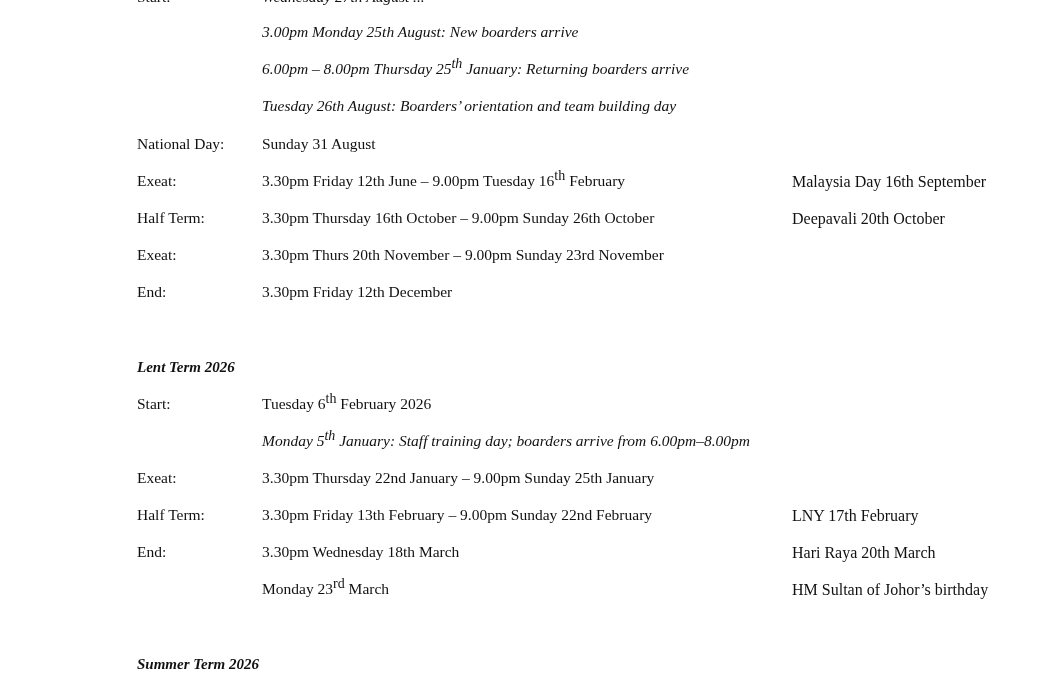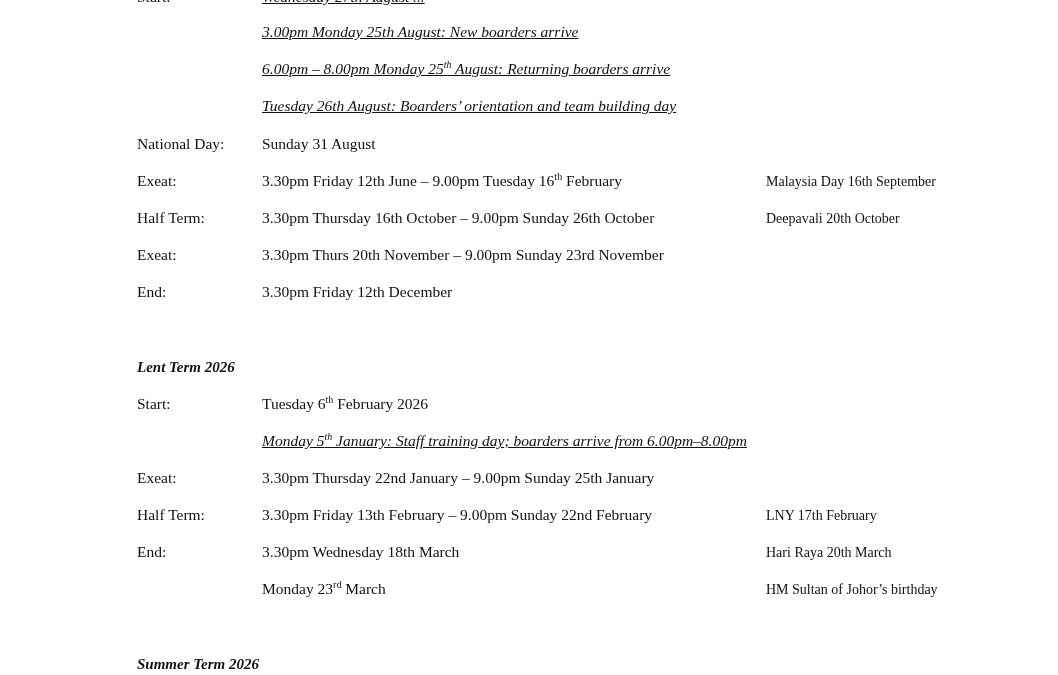--- a/index.html
+++ b/index.html
@@ -4,34 +4,34 @@
 <style>
   html, body { margin: 0; padding: 0; background: #ffffff; }
   body {
     width: 1058px; height: 675px; overflow: hidden; position: relative;
     font-family: "Liberation Serif", "DejaVu Serif", serif;
     color: #111111; font-size: 15.5px;
   }
   .line { position: absolute; white-space: nowrap; line-height: 18px; }
   .label { left: 137px; }
   .val { left: 262px; }
-  .note { left: 766px; font-size: 14px; }
-  .it { font-style: italic; text-decoration: underline; }
+  .note { left: 792px; font-size: 16px; }
+  .it { font-style: italic; }
   .head { font-style: italic; font-weight: bold; left: 137px; font-size: 15px; }
-  sup { font-size: 10px; vertical-align: 6px; line-height: 0; }
+  sup { font-size: 14px; vertical-align: 6px; line-height: 0; }
   .clip-top { top: -12px; }
 </style>
 </head>
 <body>
 
 <div class="line label clip-top">Start:</div>
 <div class="line val it clip-top">Wednesday 27th August ...</div>
 
 <div class="line val it" style="top:23px"><span>3.00pm Monday 25th August: New boarders arrive</span></div>
-<div class="line val it" style="top:60px"><span>6.00pm – 8.00pm Monday 25</span><sup>th</sup><span> August: Returning boarders arrive</span></div>
+<div class="line val it" style="top:60px"><span>6.00pm – 8.00pm Thursday 25</span><sup>th</sup><span> January: Returning boarders arrive</span></div>
 <div class="line val it" style="top:97px"><span>Tuesday 26th August: Boarders’ orientation and team building day</span></div>
 
 <div class="line label" style="top:135px">National Day:</div>
 <div class="line val" style="top:135px"><span>Sunday 31 August</span></div>
 
 <div class="line label" style="top:172px">Exeat:</div>
 <div class="line val" style="top:172px"><span>3.30pm Friday 12th June – 9.00pm Tuesday 16</span><sup>th</sup><span> February</span></div>
 <div class="line note" style="top:173px">Malaysia Day 16th September</div>
 
 <div class="line label" style="top:209px">Half Term:</div>

